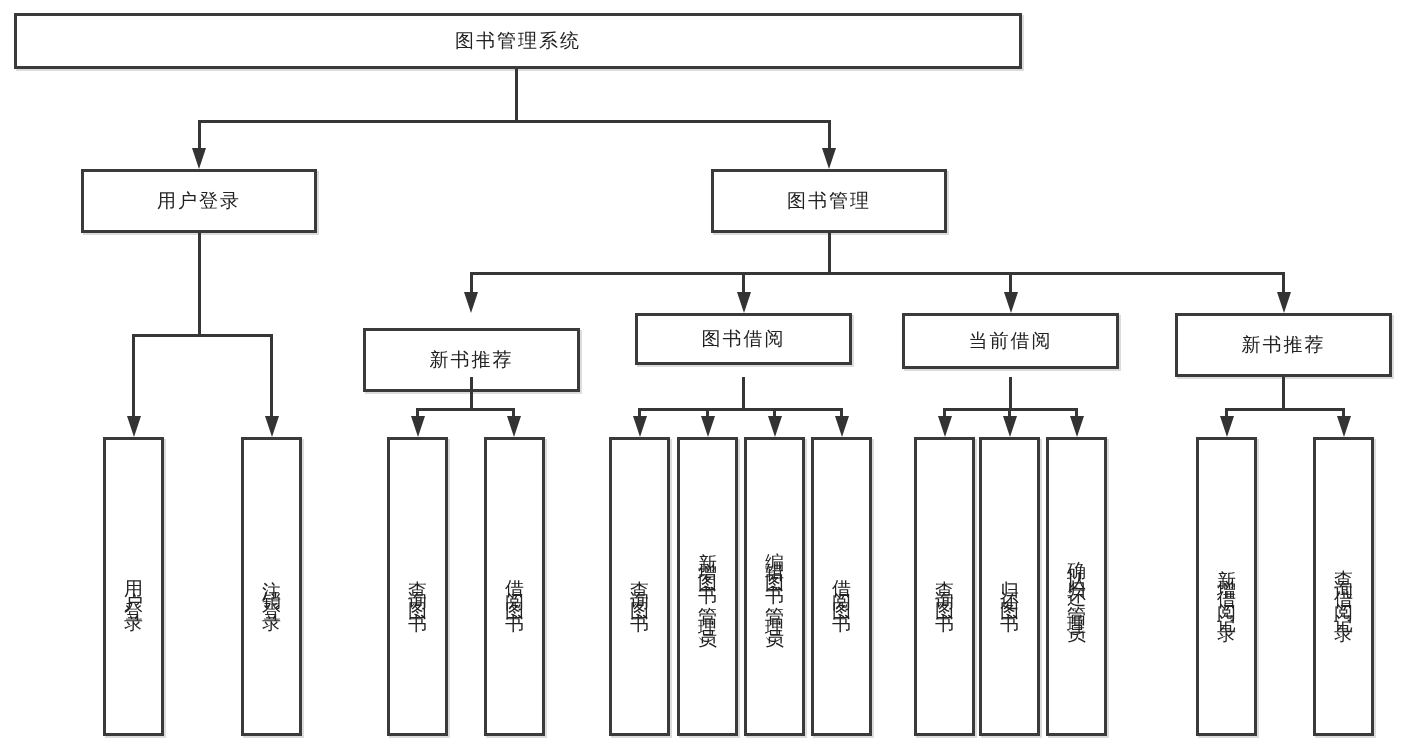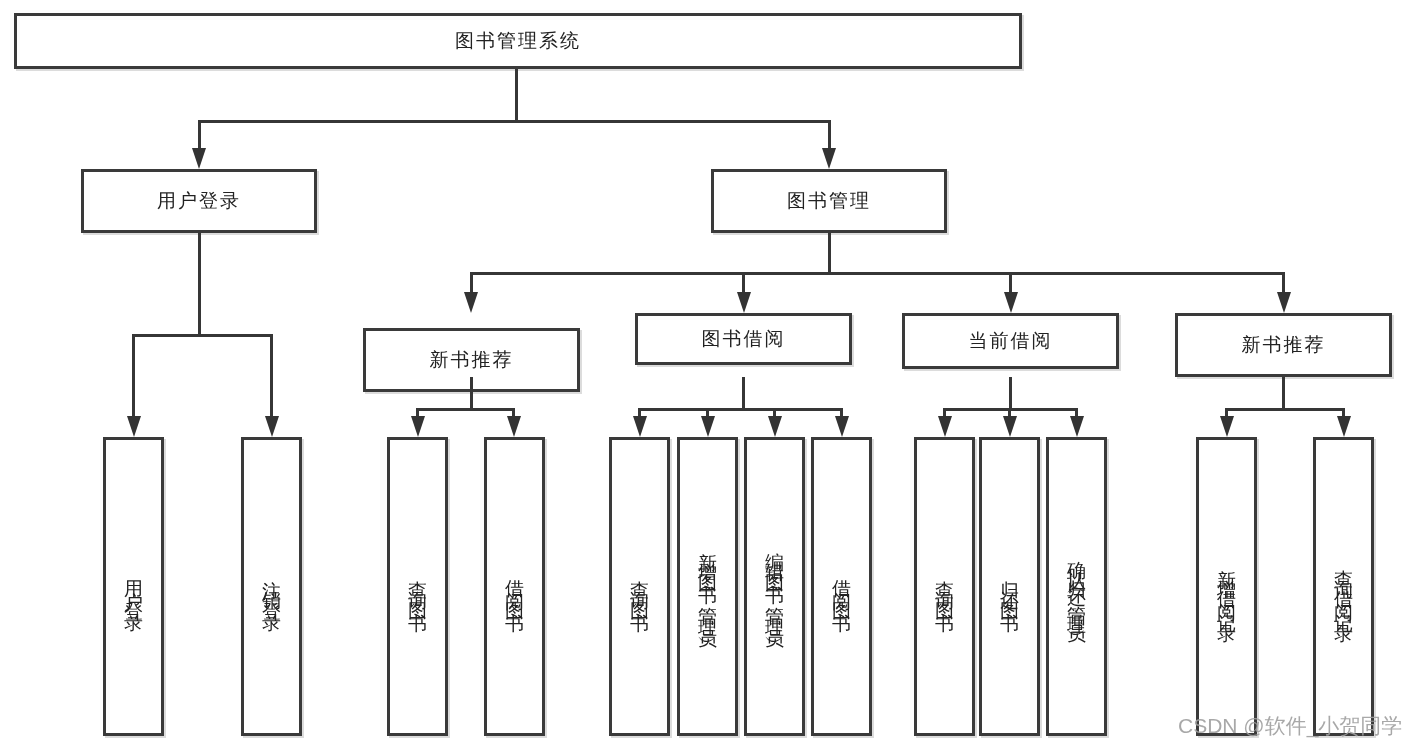--- a/index.html
+++ b/index.html
@@ -155,15 +155,14 @@
     <span class="vtext" style="letter-spacing:9px;">确认归还（管理员）</span>
   </div>
 
   <div class="box" style="left:1196px; top:437px; width:61px; height:299px;">
     <span class="vtext">新增借阅记录</span>
   </div>
   <div class="box" style="left:1313px; top:437px; width:61px; height:299px;">
     <span class="vtext">查询借阅记录</span>
   </div>
 
-  <div class="watermark">CSDN @软件_小贺同学</div>
 
 </div>
 
 </body></html>

